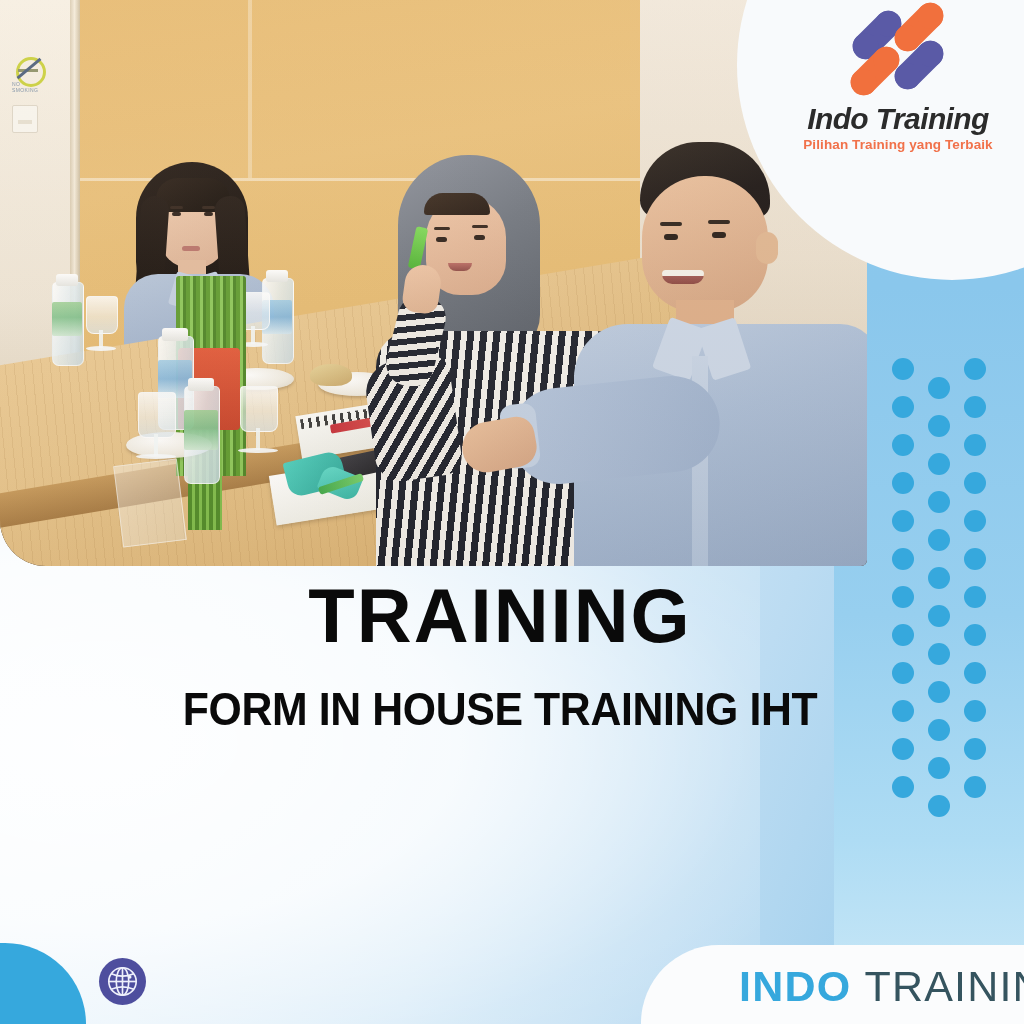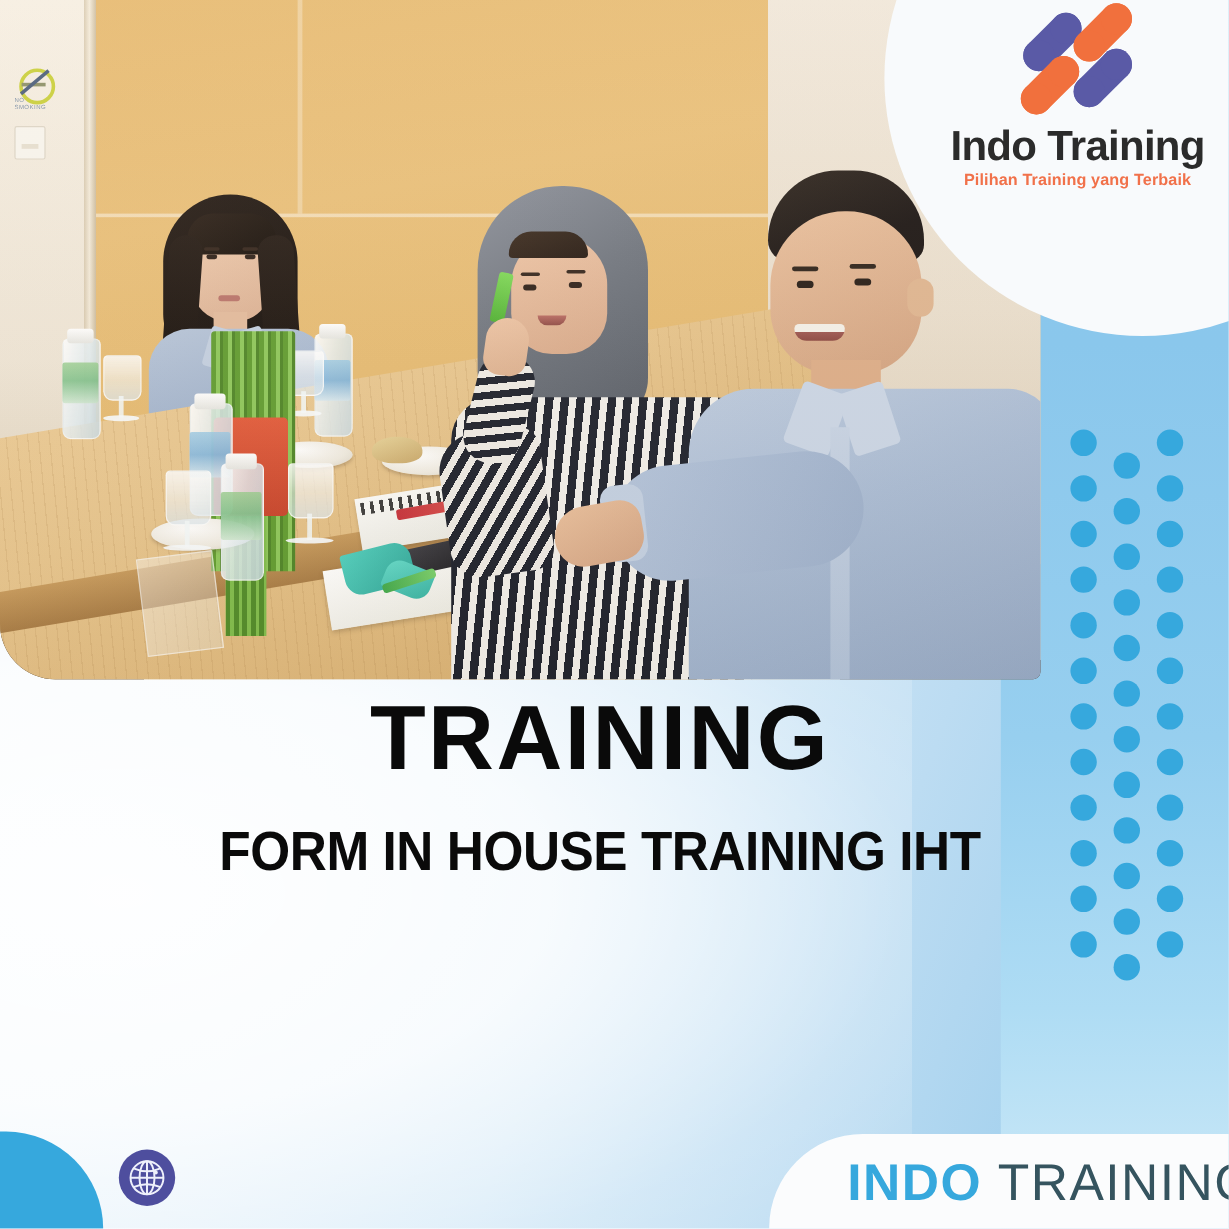--- a/index.html
+++ b/index.html
@@ -549,26 +549,27 @@
     position: absolute;
     width: 26px; height: 26px; border-radius: 50%;
     top: 0;
     background: inherit;
   }
   .dumbbell:before { left: 0; }
   .dumbbell:after  { right: 0; }
   .db-purple { background: #5a5aa6; }
   .db-orange { background: #f1703d; }
   .logo-word {
-    font-size: 35px;
+    font-size: 30px;
     font-weight: bold;
     color: #2b2b2b;
     letter-spacing: -0.6px;
     line-height: 1.02;
     white-space: nowrap;
+    font-style: italic;
   }
   .logo-tag {
     font-size: 13.5px;
     font-weight: bold;
     color: #f1714a;
     letter-spacing: .1px;
     margin-top: 2px;
     white-space: nowrap;
   }
 
@@ -656,20 +657,21 @@
     position: absolute;
     left: 65px;
     top: 17px;
     font-size: 43px;
     letter-spacing: 1.2px;
     white-space: nowrap;
   }
   .brand-indo {
     font-weight: bold;
     color: #36a8dd;
+    margin-left: 33px;
   }
   .brand-training {
     font-weight: normal;
     color: #35545f;
   }
 </style>
 </head>
 <body>
 
 <div id="poster">

